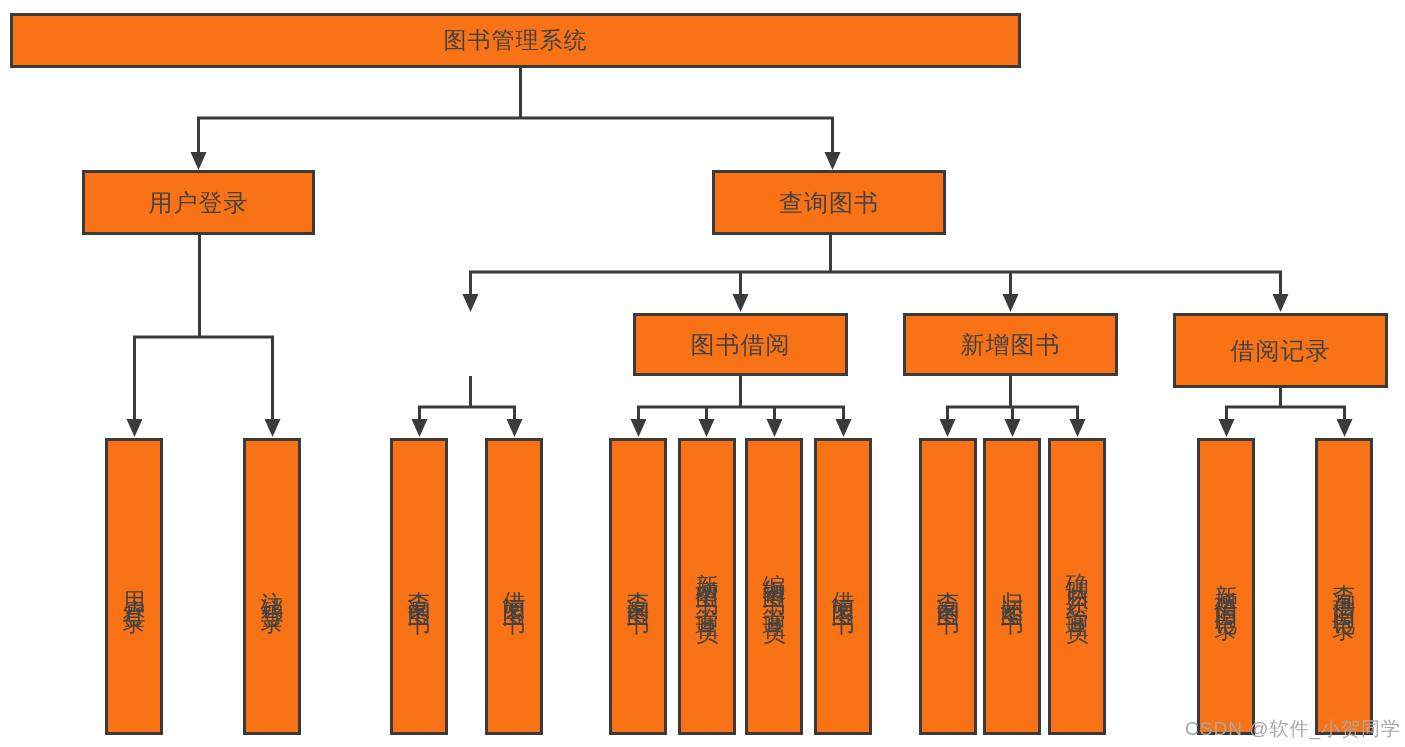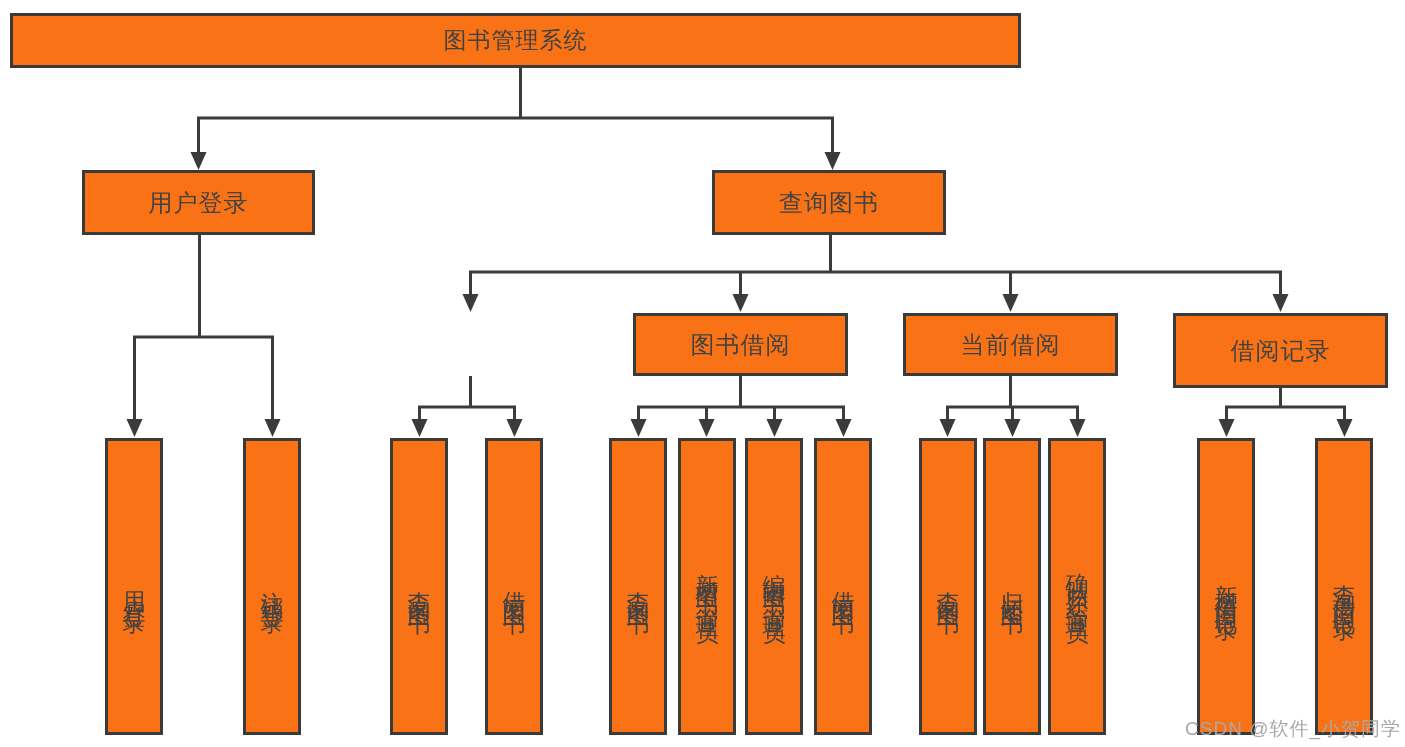--- a/index.html
+++ b/index.html
@@ -97,21 +97,21 @@
     <span class="hlabel">用户登录</span>
   </div>
   <div class="node" style="left:712px;top:170px;width:234px;height:65px">
     <span class="hlabel">查询图书</span>
   </div>
 
   <div class="node" style="left:633px;top:313px;width:215px;height:63px">
     <span class="hlabel">图书借阅</span>
   </div>
   <div class="node" style="left:903px;top:313px;width:215px;height:63px">
-    <span class="hlabel">当前借阅</span>
+    <span class="hlabel">新增图书</span>
   </div>
   <div class="node" style="left:1173px;top:313px;width:215px;height:75px">
     <span class="hlabel">借阅记录</span>
   </div>
 
   <div class="node leaf" style="left:105px">
     <span class="vlabel">用户登录</span>
   </div>
   <div class="node leaf" style="left:243px">
     <span class="vlabel">注销登录</span>

